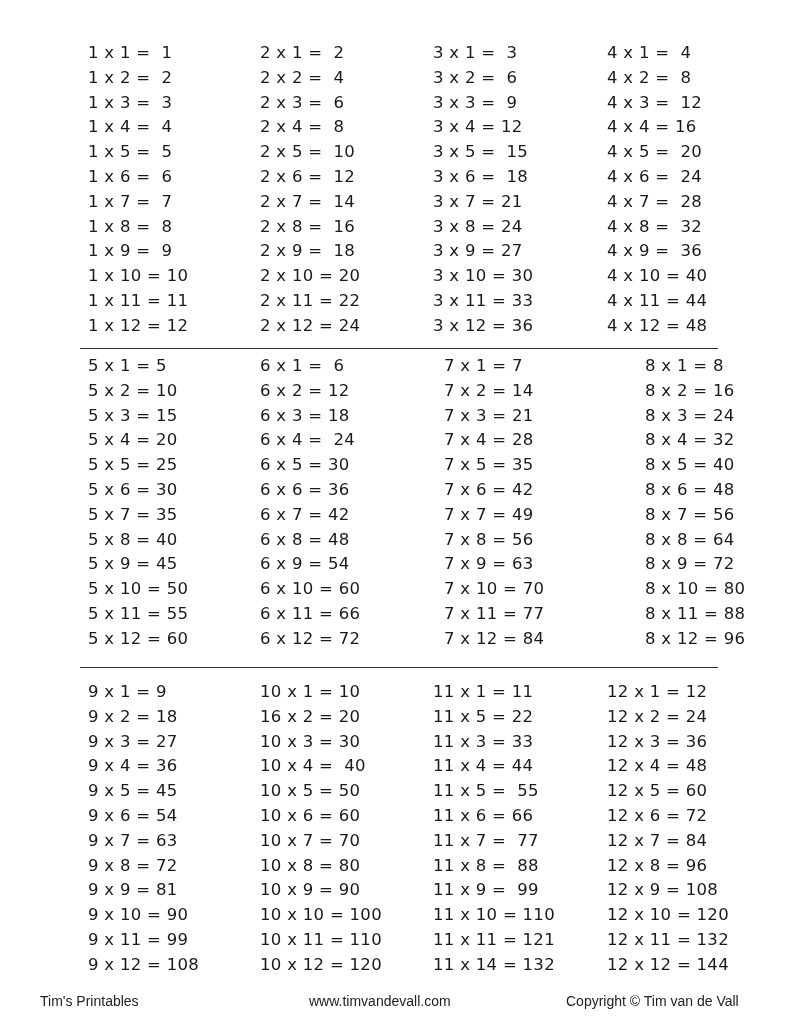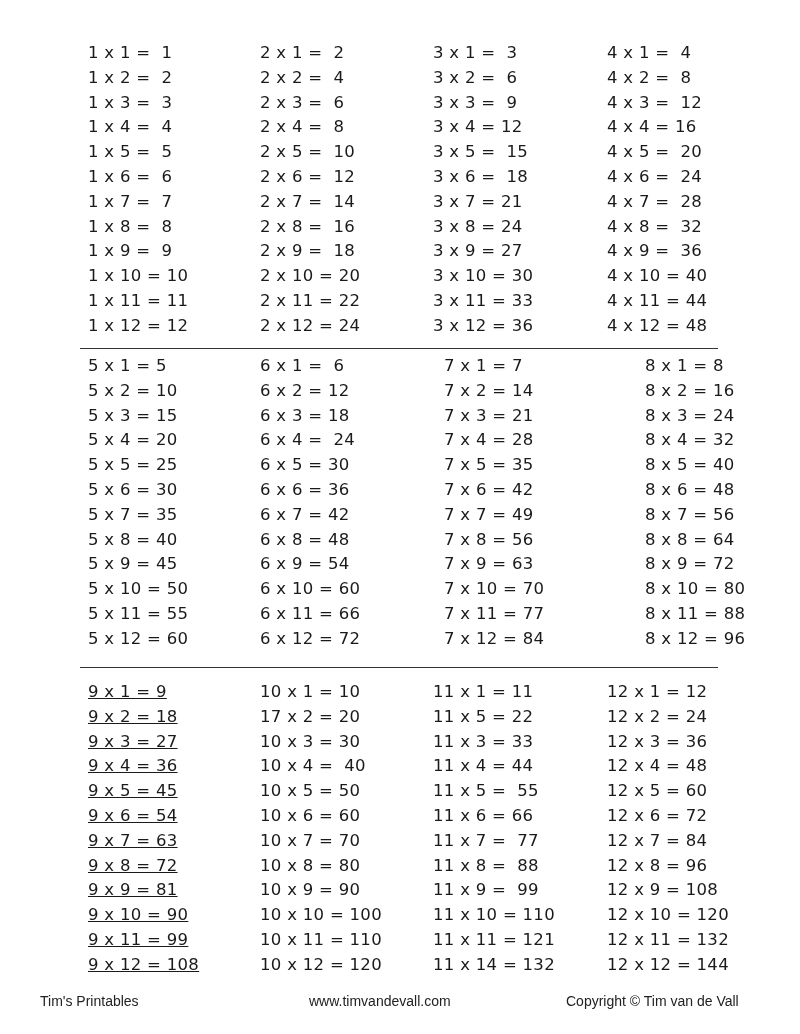--- a/index.html
+++ b/index.html
@@ -125,37 +125,37 @@
         <div class="row">8 x 6 = 48</div>
         <div class="row">8 x 7 = 56</div>
         <div class="row">8 x 8 = 64</div>
         <div class="row">8 x 9 = 72</div>
         <div class="row">8 x 10 = 80</div>
         <div class="row">8 x 11 = 88</div>
         <div class="row">8 x 12 = 96</div>
       </div>
     </div>
     <div class="block" style="top: 680px;">
-      <div class="col" style="left: 8px; text-decoration: underline;">
+      <div class="col" style="left: 8px;">
         <div class="row">9 x 1 = 9</div>
         <div class="row">9 x 2 = 18</div>
         <div class="row">9 x 3 = 27</div>
         <div class="row">9 x 4 = 36</div>
         <div class="row">9 x 5 = 45</div>
         <div class="row">9 x 6 = 54</div>
         <div class="row">9 x 7 = 63</div>
         <div class="row">9 x 8 = 72</div>
         <div class="row">9 x 9 = 81</div>
         <div class="row">9 x 10 = 90</div>
         <div class="row">9 x 11 = 99</div>
         <div class="row">9 x 12 = 108</div>
       </div>
       <div class="col" style="left: 180px;">
         <div class="row">10 x 1 = 10</div>
-        <div class="row">17 x 2 = 20</div>
+        <div class="row">16 x 2 = 20</div>
         <div class="row">10 x 3 = 30</div>
         <div class="row">10 x 4 =  40</div>
         <div class="row">10 x 5 = 50</div>
         <div class="row">10 x 6 = 60</div>
         <div class="row">10 x 7 = 70</div>
         <div class="row">10 x 8 = 80</div>
         <div class="row">10 x 9 = 90</div>
         <div class="row">10 x 10 = 100</div>
         <div class="row">10 x 11 = 110</div>
         <div class="row">10 x 12 = 120</div>

